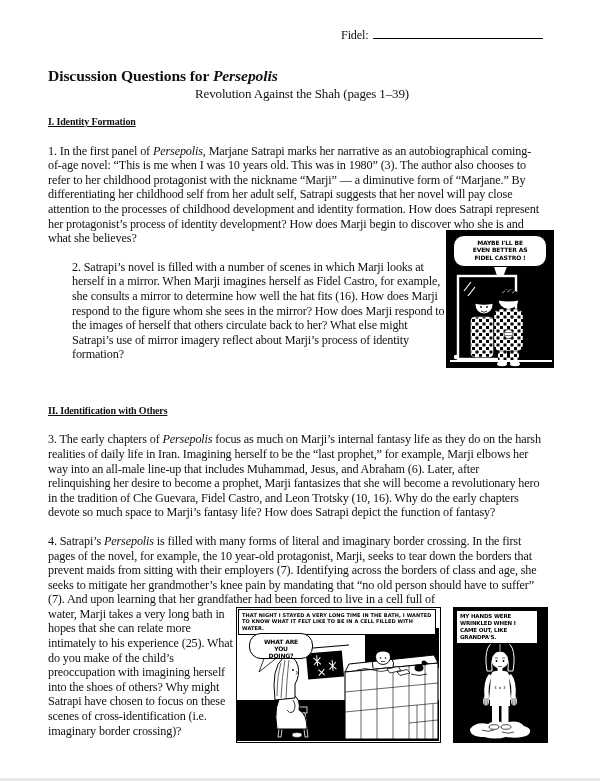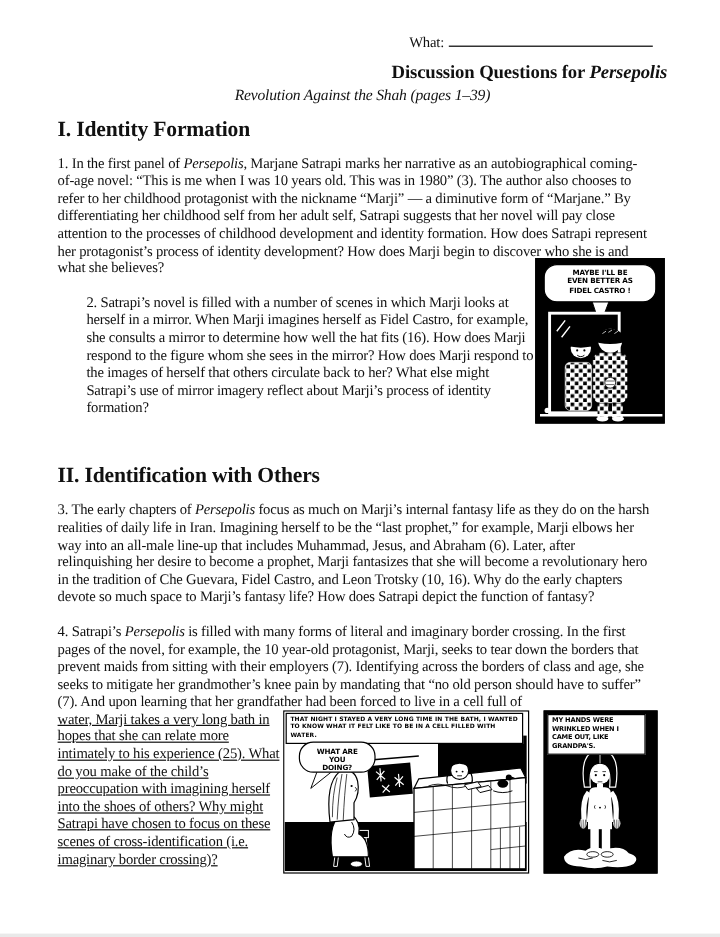--- a/index.html
+++ b/index.html
@@ -14,36 +14,36 @@
     color:#111;
     position:relative;
   }
   .page-edge { position:absolute; left:0; bottom:0; width:600px; height:3px; background:#e9e9e9; }
 
   
   .name-row { margin-left:293px; height:15px; white-space:nowrap; }
   .name-label { font-size:12.2px; }
   .name-line { display:inline-block; width:170px; border-bottom:1.2px solid #000; height:11px; margin-left:4px; }
 
-  .title { margin-top:10px; text-align:right; font-weight:bold; font-size:15.6px; line-height:18px; letter-spacing:-0.1px; }
+  .title { margin-top:25px; text-align:left; font-weight:bold; font-size:15.6px; line-height:18px; letter-spacing:-0.1px; }
   .title .it { font-style:italic; }
-  .subtitle { text-align:center; font-size:13px; line-height:15px; margin-top:1px;font-style:italic; }
-
-  .sec-heading { font-weight:bold; font-size:18px; margin-top:14px; }
+  .subtitle { text-align:center; font-size:13px; line-height:15px; margin-top:1px; }
+
+  .sec-heading { font-weight:bold; font-size:10px; margin-top:14px;text-decoration:underline; }
   .sec-heading.second { margin-top:36px; }
   .para { margin:14px 13px 0 0; }
   .it { font-style:italic; }
 
   
   .q2-row { display:flex; align-items:flex-start; margin-top:14px;margin-left:24px; }
   .q2-p { width:384px; margin:0; }
   .panel-a-wrap { margin-left:auto; margin-right:2px; margin-top:-30px; }
 
   
-  .q4-bottom { display:flex; align-items:flex-start;text-decoration:underline; }
+  .q4-bottom { display:flex; align-items:flex-start; }
   .q4-col { width:186px; margin:0; }
 
   
   .panel { position:relative; overflow:hidden; background:#000; border:1px solid #000; box-sizing:border-box; }
   .panel svg { position:absolute; left:0; top:0; }
   .panel-a { width:108px; height:138px; }
   .panel-b { width:205px; height:136px; margin-left:2px; background:#fff; border:1.5px solid #000; }
   .panel-c { width:95px; height:136px; margin-left:12px; }
 
   .comic-text { font-family:"DejaVu Sans",sans-serif; font-weight:bold; color:#000; }
@@ -64,21 +64,21 @@
   }
   .caption-c {
     position:absolute; left:2px; top:2px; width:82px; box-sizing:border-box;
     background:#fff; border:1.1px solid #000;
     font-size:5.5px; line-height:7px; padding:2px 3px;
   }
 </style>
 </head>
 <body>
 
-<div class="name-row"><span class="name-label">What:</span><span class="name-line"></span></div>
+<div class="name-row"><span class="name-label">Fidel:</span><span class="name-line"></span></div>
 
 <div class="title"><span>Discussion Questions for </span><span class="it">Persepolis</span></div>
 <div class="subtitle">Revolution Against the Shah (pages 1–39)</div>
 
 <div class="sec-heading">I. Identity Formation</div>
 
 <p class="para"><span>1. In the first panel of </span><span class="it">Persepolis</span><span>, Marjane Satrapi marks her narrative as an autobiographical coming-of-age novel: “This is me when I was 10 years old.  This was in 1980” (3).  The author also chooses to refer to her childhood protagonist with the nickname “Marji” — a diminutive form of “Marjane.”  By differentiating her childhood self from her adult self, Satrapi suggests that her novel will pay close attention to the processes of childhood development and identity formation.  How does Satrapi represent her protagonist’s process of identity development?  How does Marji begin to discover who she is and what she believes?</span></p>
 
 <div class="q2-row">
   <p class="q2-p">2. Satrapi’s novel is filled with a number of scenes in which Marji looks at herself in a mirror.  When Marji imagines herself as Fidel Castro, for example, she consults a mirror to determine how well the hat fits (16).  How does Marji respond to the figure whom she sees in the mirror?  How does Marji respond to the images of herself that others circulate back to her?  What else might Satrapi’s use of mirror imagery reflect about Marji’s process of identity formation?</p>

